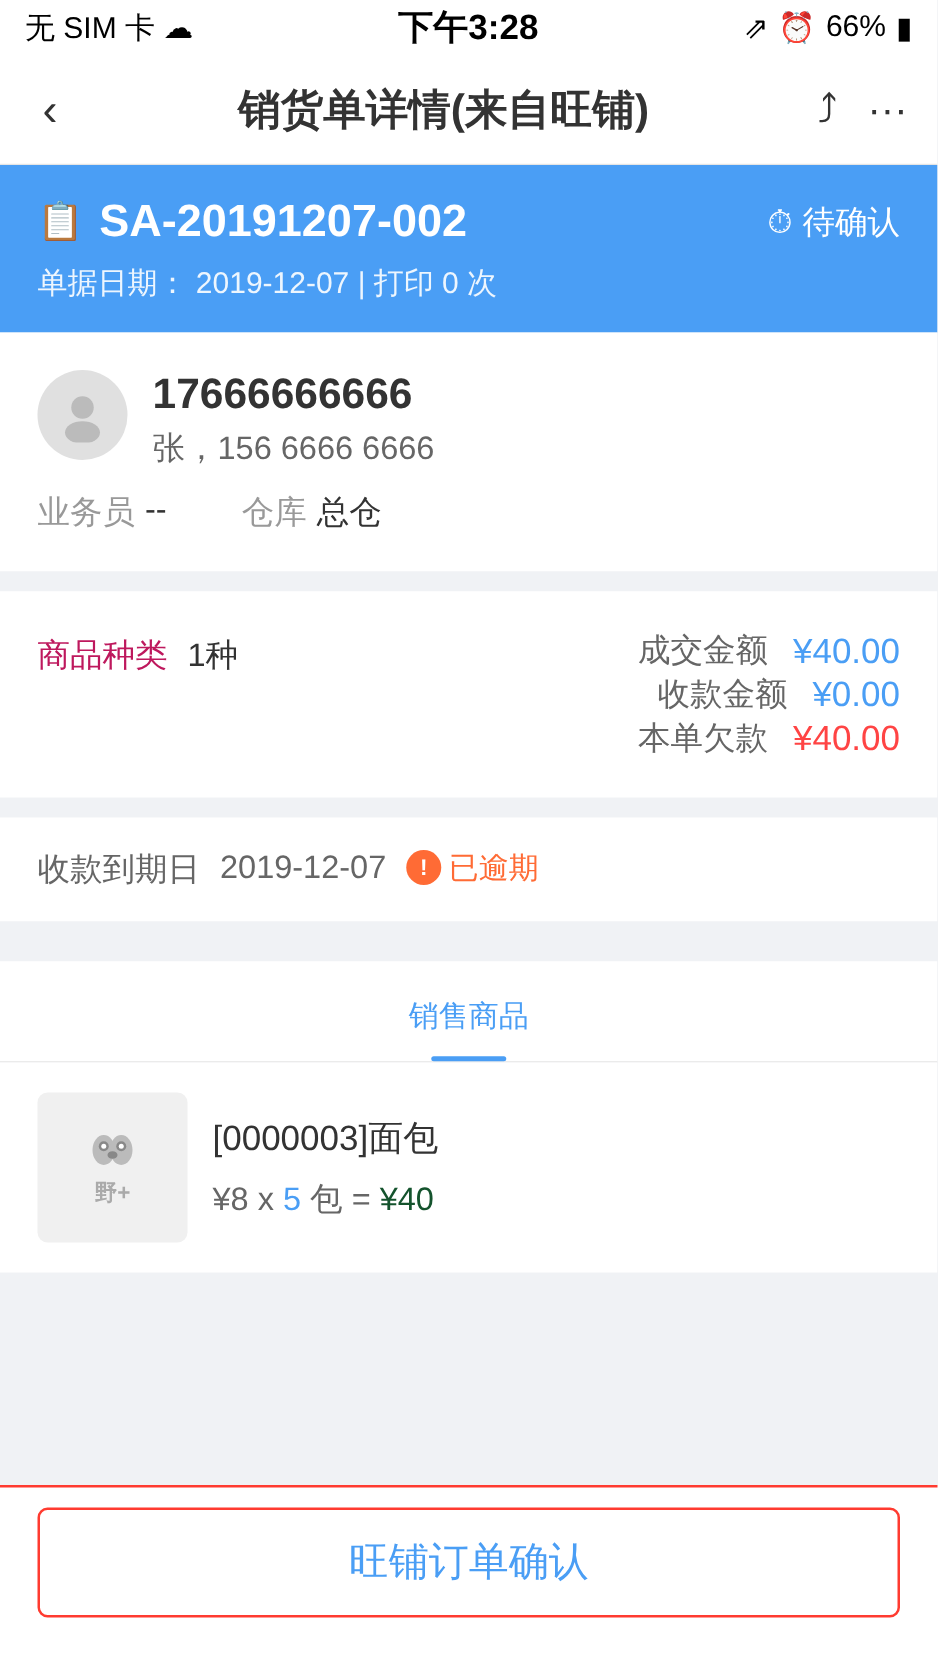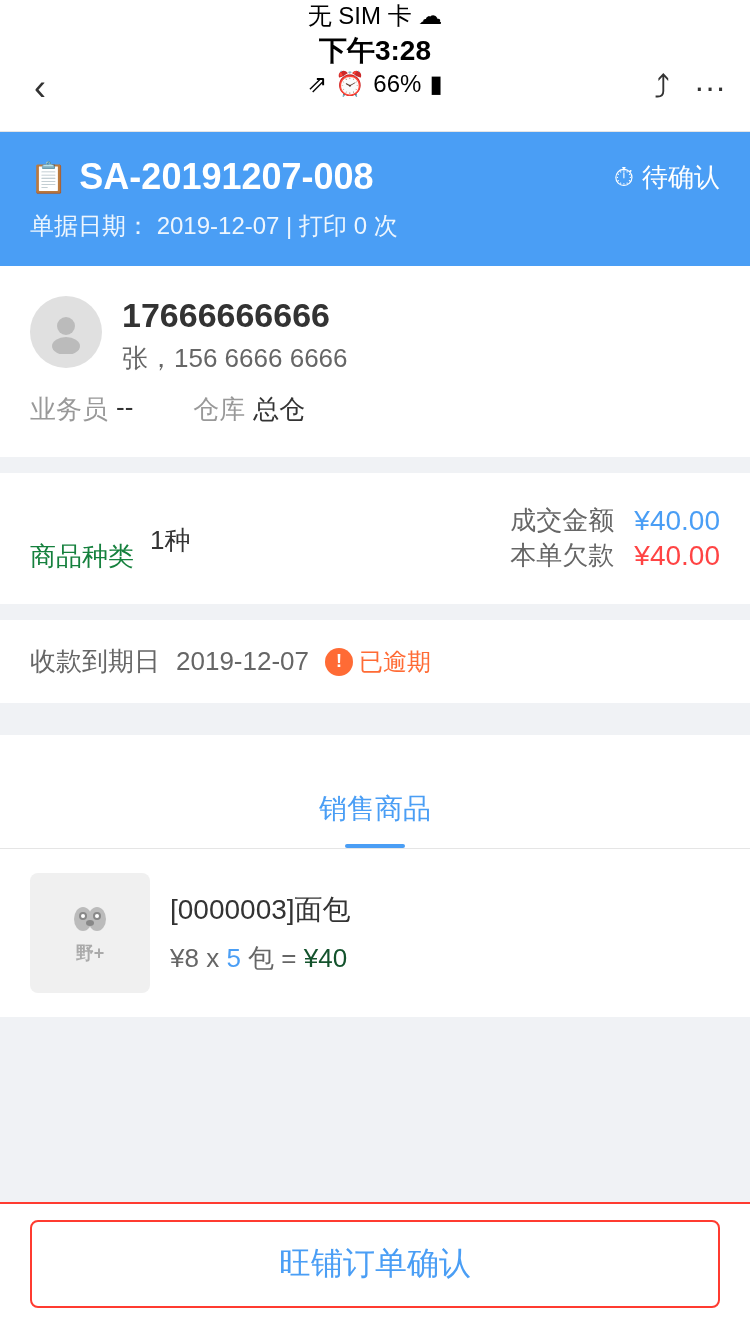--- a/index.html
+++ b/index.html
@@ -14,24 +14,23 @@
     }
 
     
     .status-bar {
       width: 100%;
       height: 44px;
       background: #fff;
       display: flex;
       align-items: center;
       justify-content: space-between;
-      padding: 0 32px;
+      padding: 0 20px;
       font-size: 24px;
       color: #000;
-      flex-direction: column;
     }
     .status-left { display: flex; align-items: center; gap: 12px; }
     .status-center { font-size: 28px; font-weight: 600; }
     .status-right { display: flex; align-items: center; gap: 8px; font-size: 24px; }
 
     
     .nav-bar {
       width: 100%;
       height: 88px;
       background: #fff;
@@ -154,21 +153,21 @@
       justify-content: space-between;
     }
     .summary-left {
       display: flex;
       align-items: center;
       gap: 16px;
       font-size: 26px;
       color: #666;
       padding-top: 4px;
     }
-    .summary-label { color: #15803d; margin-top: 32px; }
+    .summary-label { color: #be185d; }
     .summary-count { color: #333; }
     .summary-right {
       display: flex;
       flex-direction: column;
       align-items: flex-end;
       gap: 0;
     }
     .summary-row {
       display: flex;
       align-items: center;
@@ -178,21 +177,21 @@
     .summary-row-label { color: #666; }
     .amount-blue { color: #4a9ef5; font-size: 28px; }
     .amount-red { color: #ff4444; font-size: 28px; }
 
     
     .due-section {
       background: #fff;
       padding: 24px 30px;
       margin-bottom: 16px;
       display: flex;
-      align-items: center;
+      align-items: flex-start;
       gap: 16px;
       font-size: 26px;
       color: #666;
     }
     .overdue-badge {
       display: flex;
       align-items: center;
       gap: 6px;
       color: #ff6b35;
       font-size: 24px;
@@ -213,25 +212,24 @@
     
     .tabs {
       background: #fff;
       display: flex;
       border-bottom: 1px solid #e5e5e5;
     }
     .tab {
       flex: 1;
       text-align: center;
       padding: 28px 0 20px;
-      font-size: 28px;
+      font-size: 24px;
       color: #999;
       position: relative;
       cursor: pointer;
-      margin-top: 27px;
     }
     .tab.active {
       color: #4a9ef5;
     }
     .tab.active::after {
       content: '';
       position: absolute;
       bottom: 0;
       left: 50%;
       transform: translateX(-50%);
@@ -288,21 +286,21 @@
       height: 200px;
     }
 
     
     .confirm-btn-wrapper {
       position: fixed;
       bottom: 0;
       left: 0;
       width: 750px;
       background: #fff;
-      padding: 16px 30px 26px;
+      padding: 16px 30px 40px;
       border-top: 2px solid #ff3b30;
     }
     .confirm-btn {
       width: 100%;
       height: 88px;
       background: #fff;
       border: 2px solid #ff3b30;
       border-radius: 8px;
       font-size: 32px;
       color: #4a9ef5;
@@ -329,31 +327,32 @@
   <div class="status-right">
     <span>⇗</span>
     <span>⏰</span>
     <span>66%</span>
     <span>▮</span>
   </div>
 </div>
 
 <div class="nav-bar">
   <div class="nav-back">‹</div>
+  <div class="nav-title">销货单详情(来自旺铺)</div>
   <div class="nav-actions">
     <span class="nav-icon">⤴</span>
     <span class="nav-icon">···</span>
   </div>
 </div>
 
 <div class="blue-header">
   <div class="blue-header-top">
     <div class="order-id">
       <span class="order-id-icon">📋</span>
-      <span>SA-20191207-008</span>
+      <span>SA-20191207-002</span>
     </div>
     <div class="status-badge">
       <span>⏱</span>
       <span>待确认</span>
     </div>
   </div>
   <div class="order-meta">
     <span>单据日期：</span>
     <span>2019-12-07</span>
     <span>| 打印 0 次</span>
@@ -387,20 +386,24 @@
 
 <div class="summary-section">
   <div class="summary-left">
     <span class="summary-label">商品种类</span>
     <span class="summary-count">1种</span>
   </div>
   <div class="summary-right">
     <div class="summary-row">
       <span class="summary-row-label">成交金额</span>
       <span class="amount-blue">¥40.00</span>
+    </div>
+    <div class="summary-row">
+      <span class="summary-row-label">收款金额</span>
+      <span class="amount-blue">¥0.00</span>
     </div>
     <div class="summary-row">
       <span class="summary-row-label">本单欠款</span>
       <span class="amount-red">¥40.00</span>
     </div>
   </div>
 </div>
 
 <div class="due-section">
   <span>收款到期日</span>

